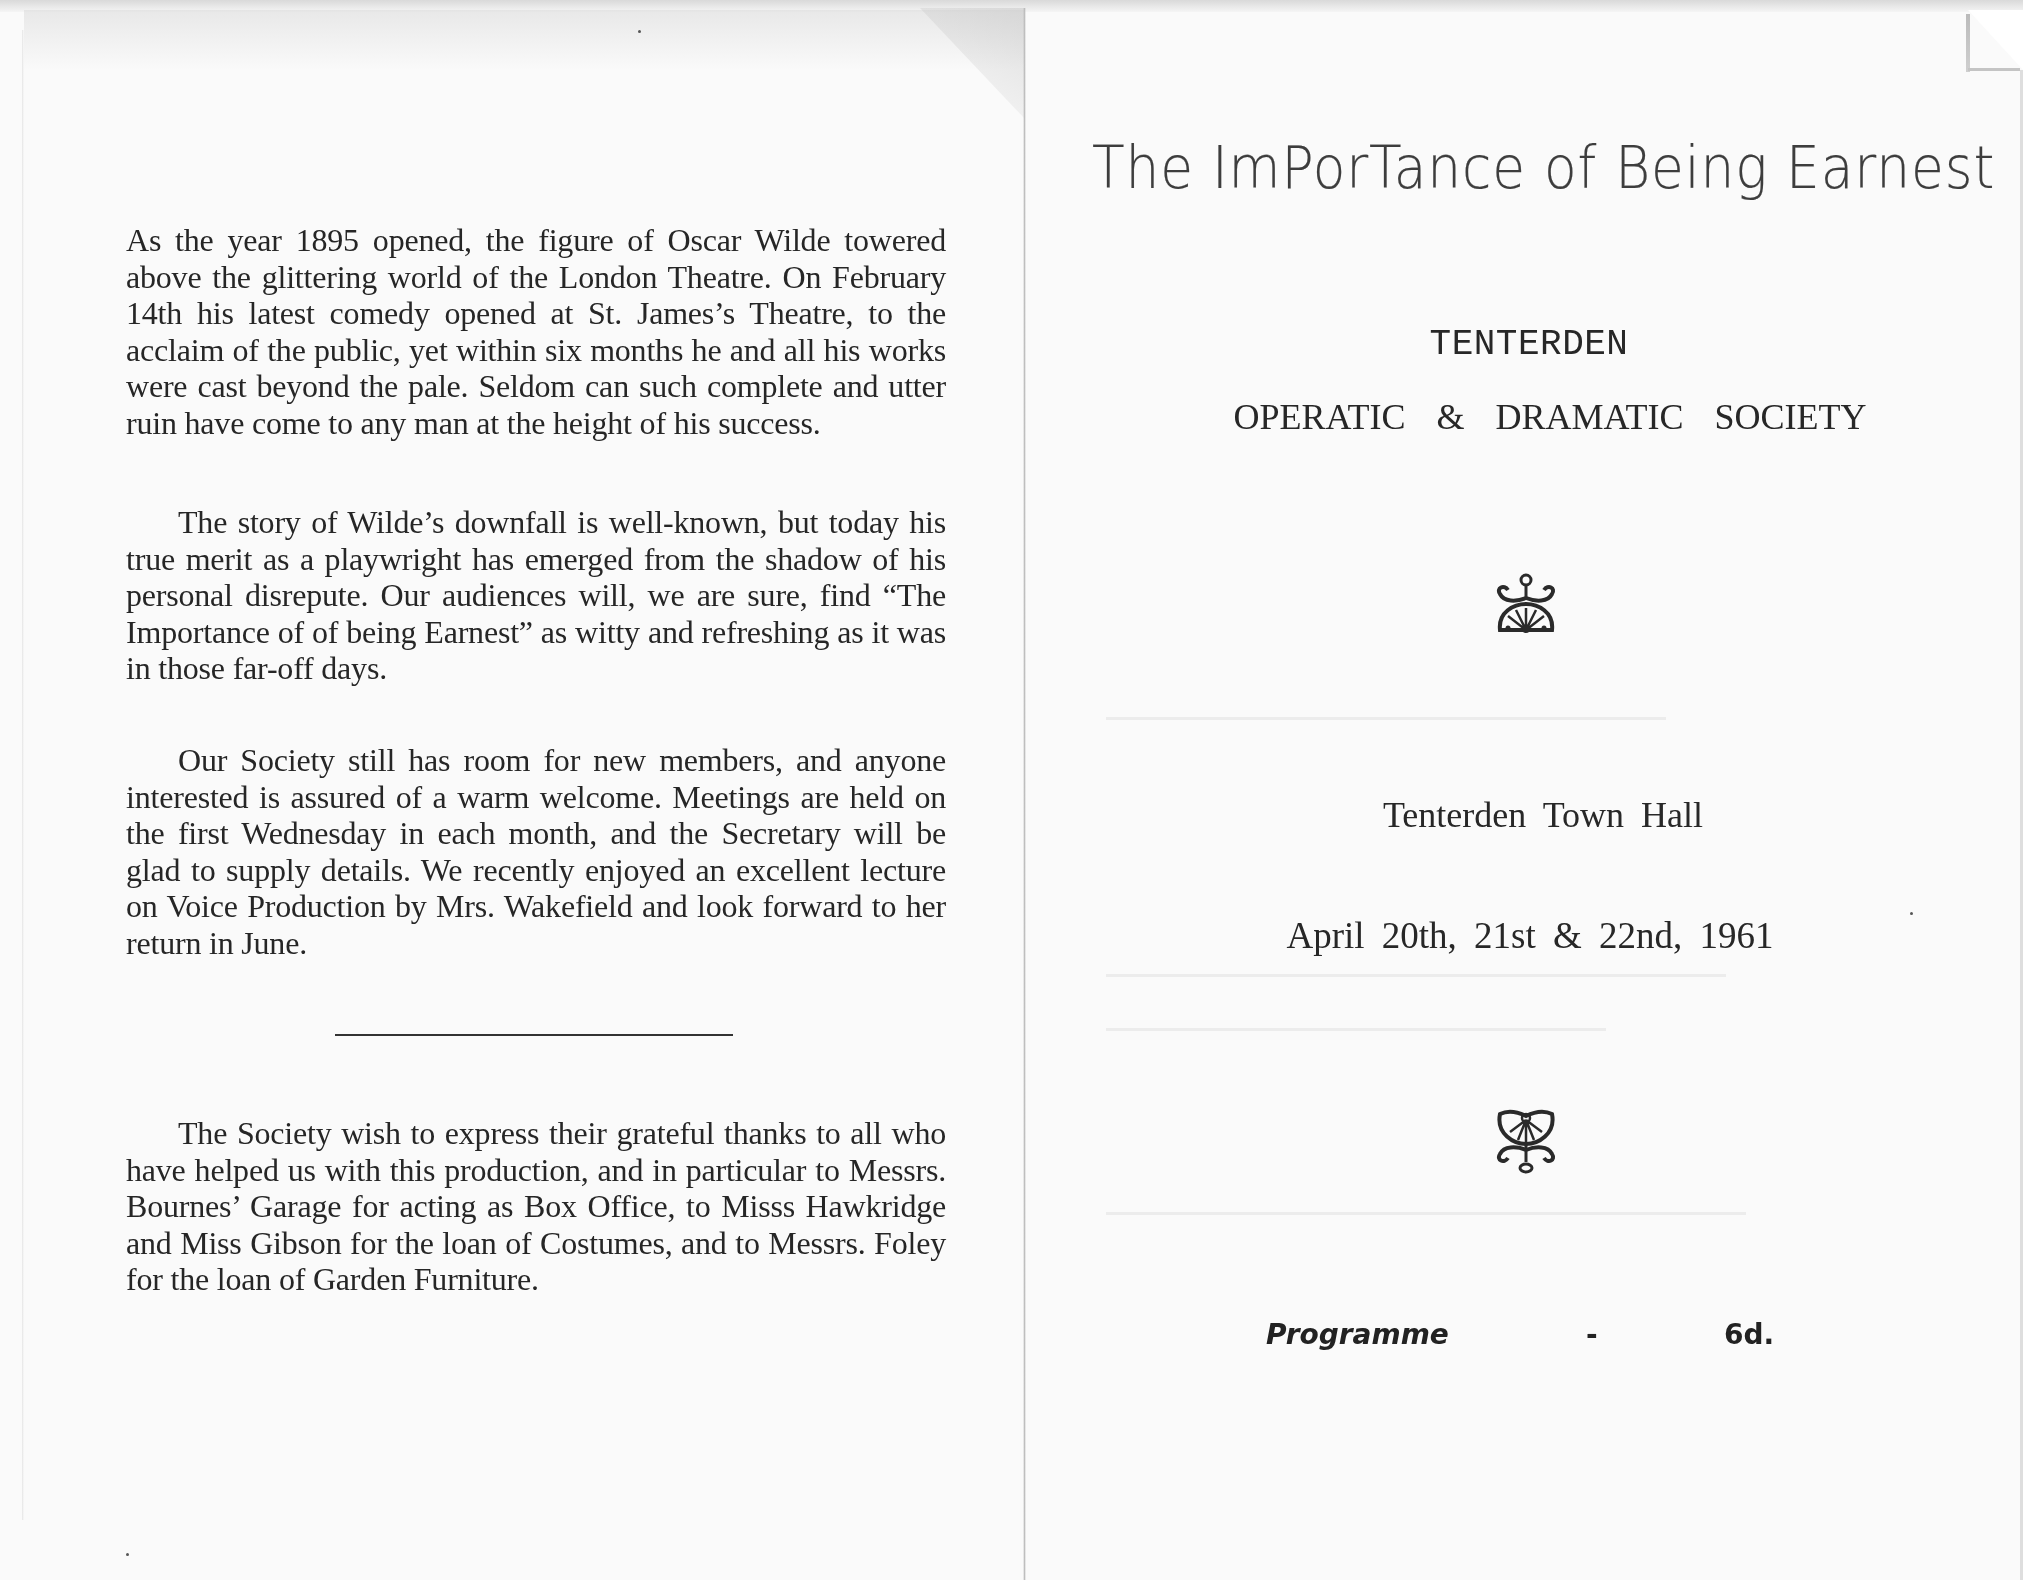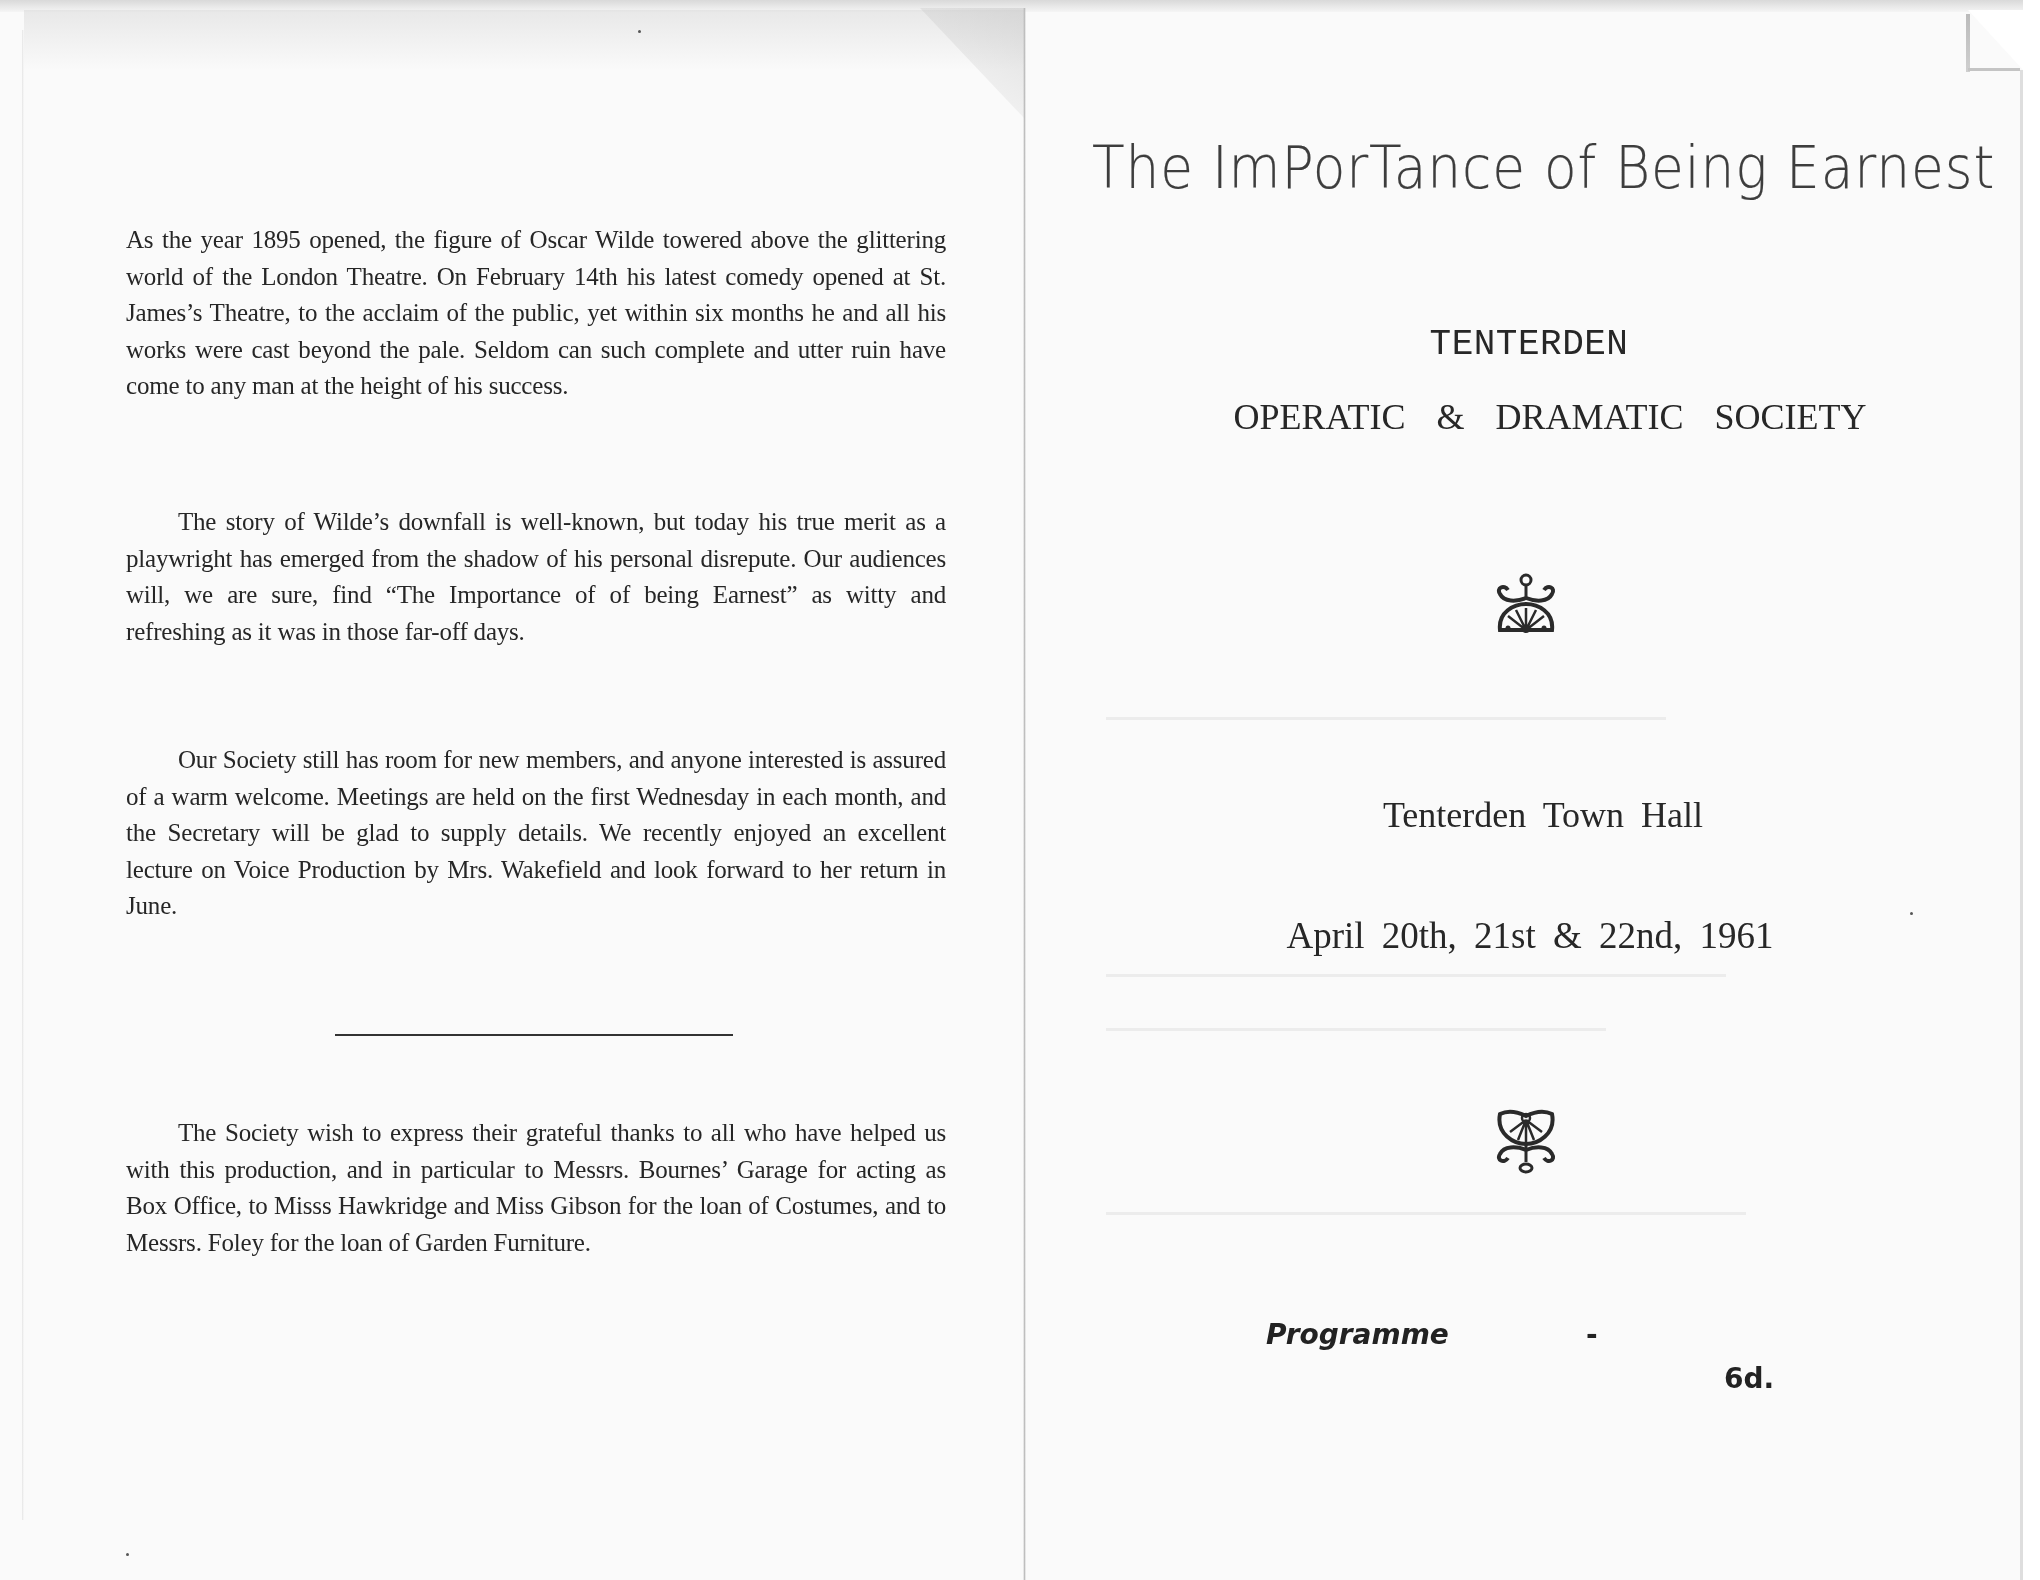--- a/index.html
+++ b/index.html
@@ -85,21 +85,21 @@
     
     .left-page {
       position: absolute;
       left: 24px; top: 12px;
       width: 998px; height: 1568px;
     }
     .para {
       position: absolute;
       left: 102px;
       width: 820px;
-      font-size: 25px;
+      font-size: 32px;
       line-height: 36.5px;
       text-align: justify;
       text-align-last: left;
       letter-spacing: -0.2px;
       color: #262626;
       margin: 0;
     }
     .para .indent { display: inline-block; width: 52px; }
     .p1 { top: 210px; }
     .p2 { top: 492px; }
@@ -179,21 +179,21 @@
       left: 240px;
       width: 560px;
       height: 40px;
       font-family: "DejaVu Sans", sans-serif;
       font-weight: bold;
       font-size: 28px;
       color: #222222;
     }
     .programme-label { position: absolute; left: 0; top: 0; font-style: italic; }
     .programme-dash { position: absolute; left: 320px; top: 0; }
-    .programme-price { position: absolute; left: 458px; top: 0; margin-top: 44px; }
+    .programme-price { position: absolute; left: 458px; top: 0; }
 
     
     .ghost {
       position: absolute;
       background: rgba(200,200,200,0.28);
       height: 3px;
     }
     .speck {
       position: absolute;
       width: 3px; height: 3px;

